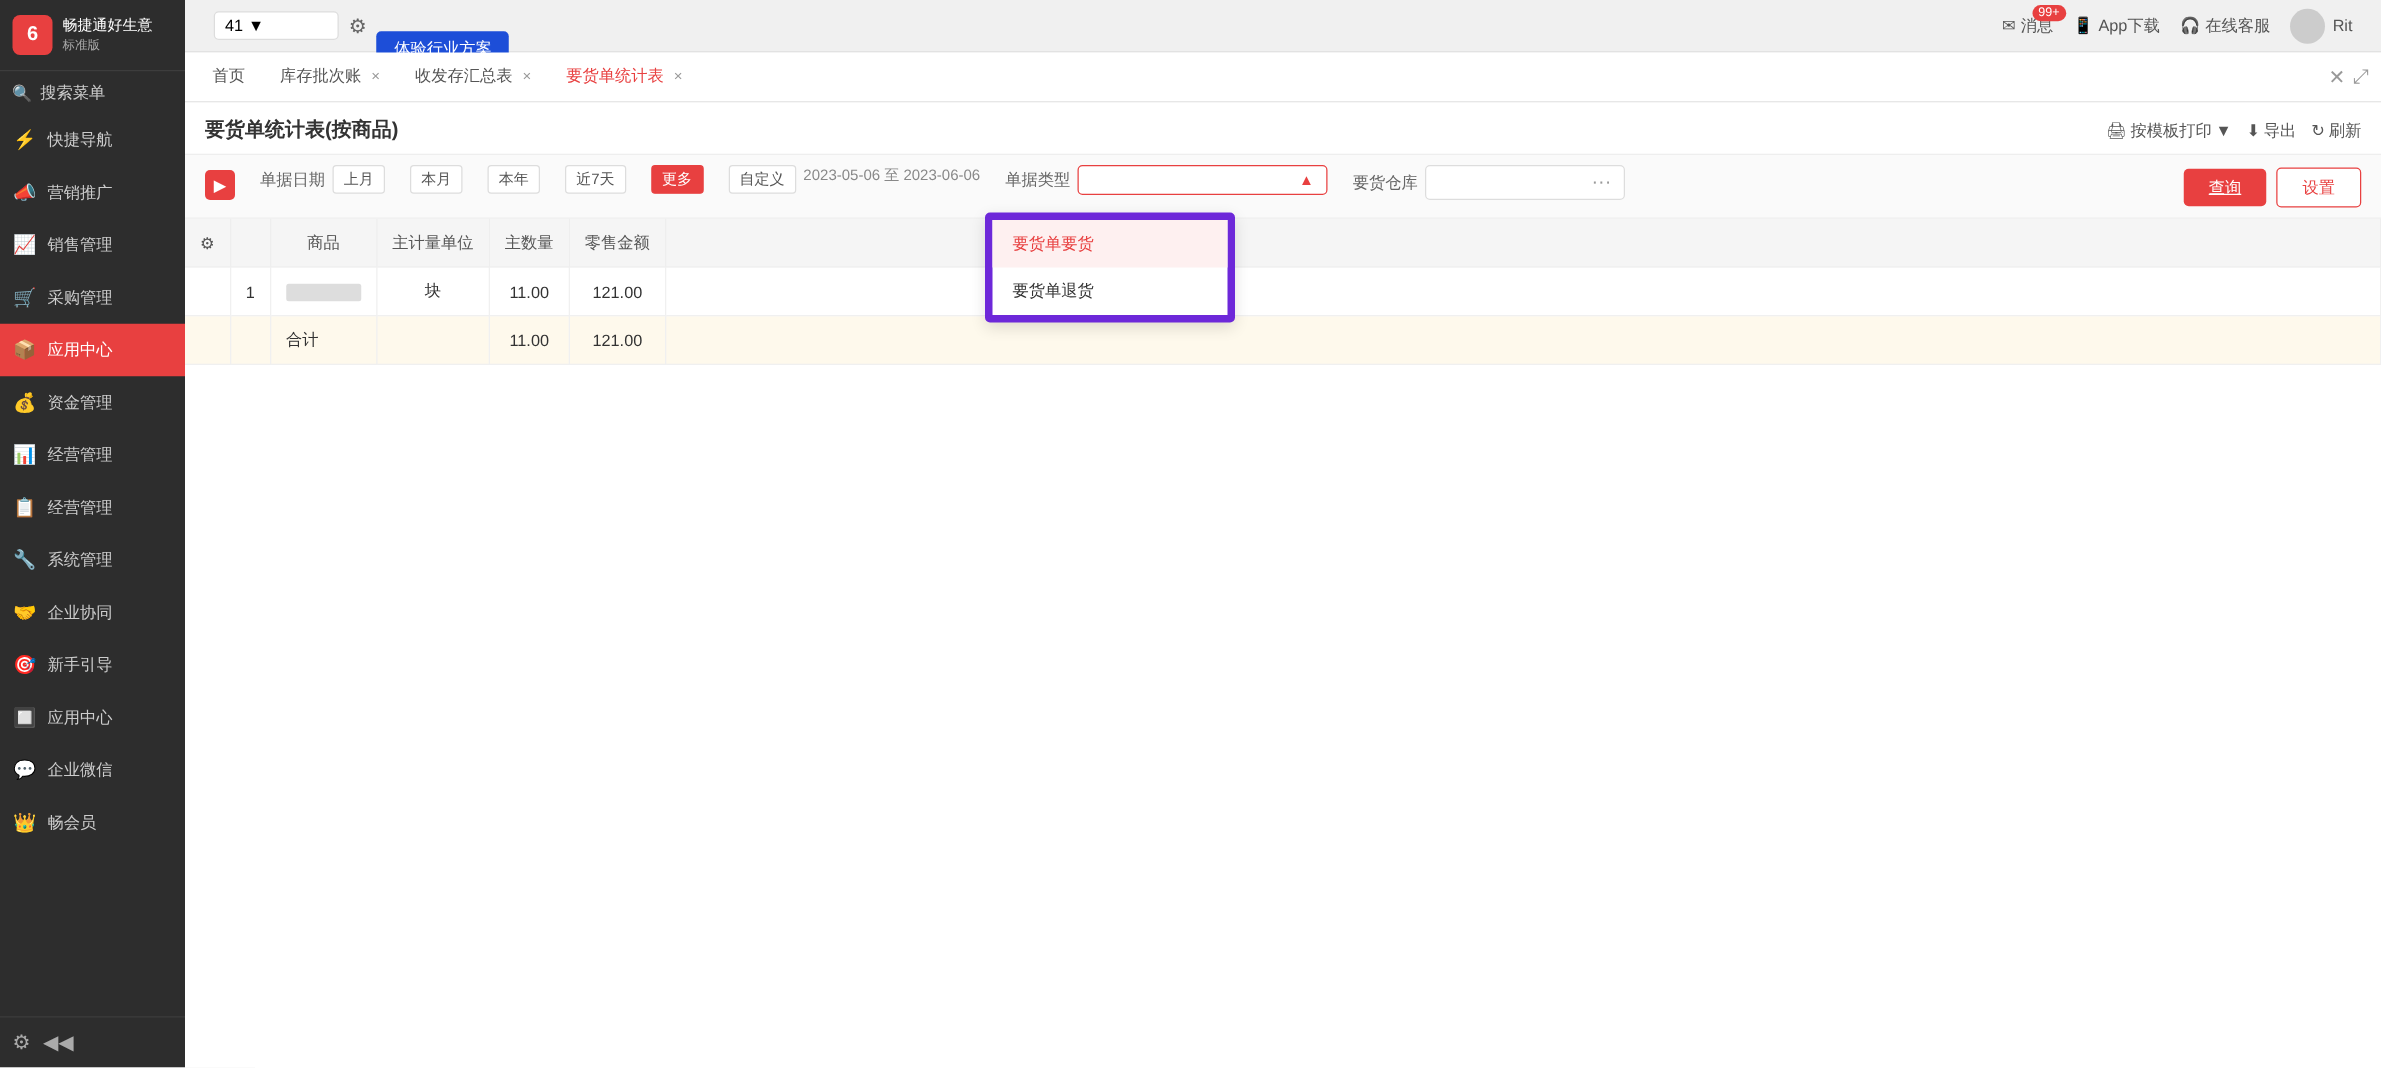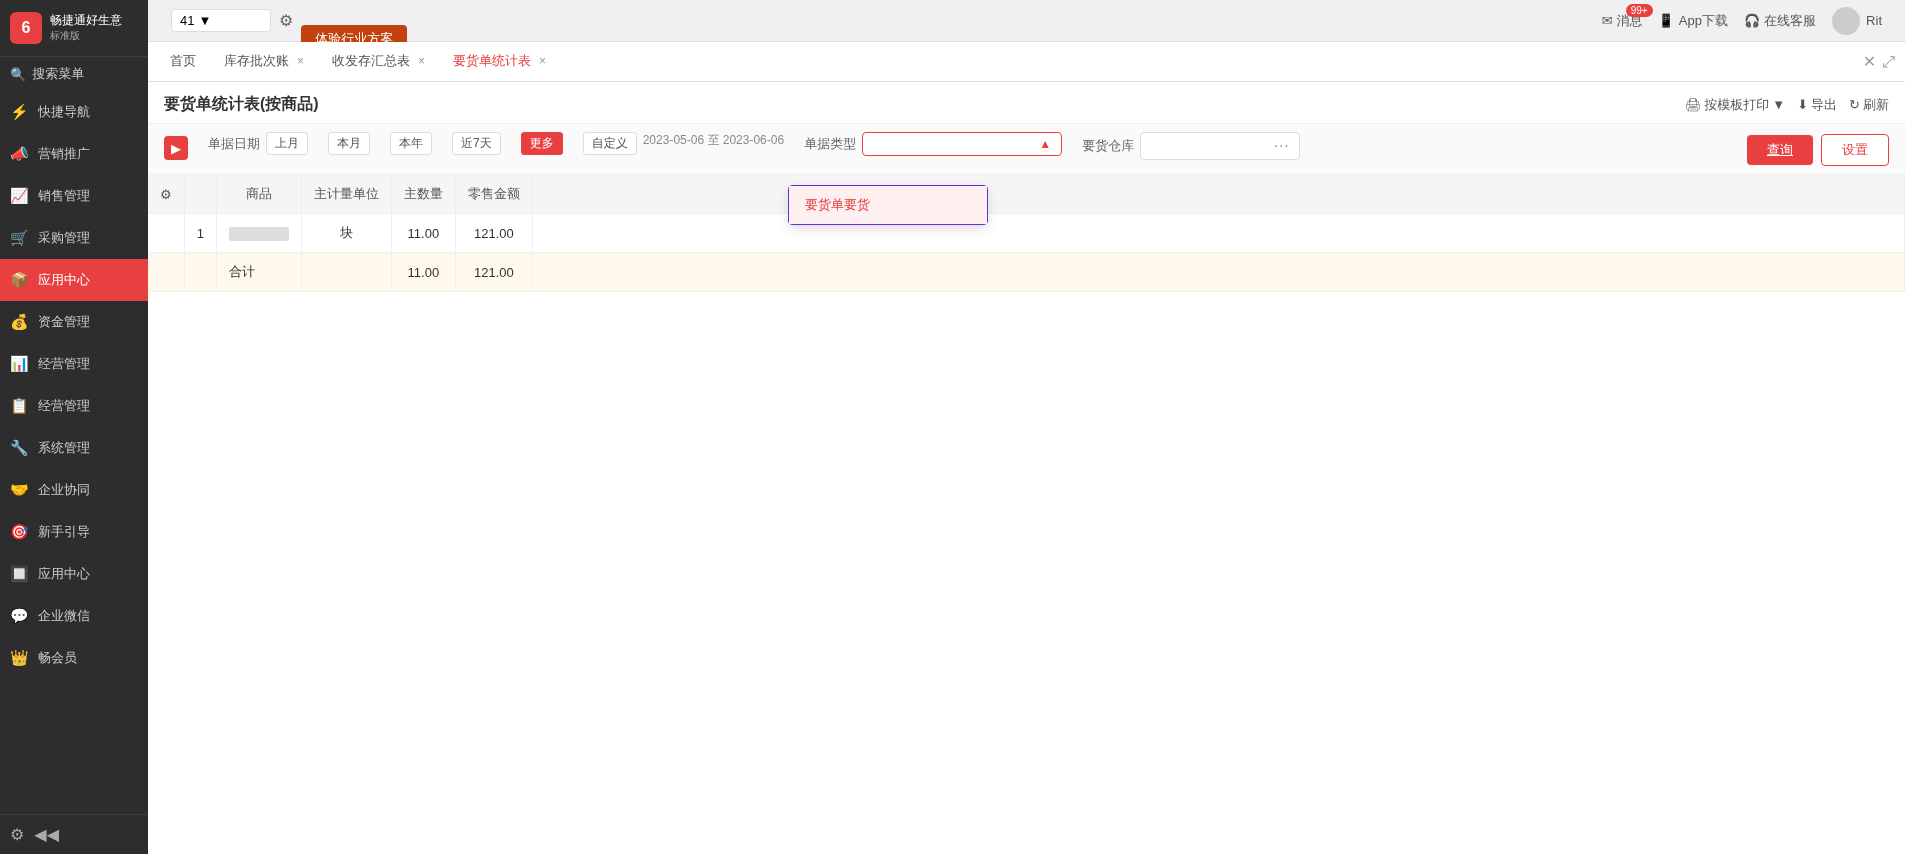--- a/index.html
+++ b/index.html
@@ -103,21 +103,21 @@
       background: white;
       border: 1px solid #ddd;
       border-radius: 4px;
       padding: 3px 8px;
       gap: 4px;
       cursor: pointer;
       font-size: 13px;
       min-width: 100px;
     }
     .topbar-industry-btn {
-      background: #c2410c;
+      background: #1d4ed8;
       color: white;
       border: none;
       border-radius: 4px;
       padding: 5px 14px;
       cursor: pointer;
       font-size: 13px;
       margin-top: 37px;
     }
     .topbar-right {
       display: flex;
@@ -329,25 +329,25 @@
       color: #e84040;
       border-radius: 4px;
       padding: 6px 20px;
       cursor: pointer;
       font-size: 13px;
     }
 
     
     .dropdown-overlay {
       position: absolute;
-      top: 103px;
+      top: 88px;
       left: 640px;
       z-index: 100;
       background: white;
-      border: 1px solid #6d28d9;
+      border: 6px solid #6d28d9;
       border-radius: 4px;
       box-shadow: 0 4px 12px rgba(0,0,0,0.12);
       min-width: 200px;
     }
     .dropdown-item {
       padding: 10px 16px;
       cursor: pointer;
       font-size: 13px;
       color: #333;
     }
@@ -600,20 +600,21 @@
       </div>
 
       <div class="filter-buttons">
         <button class="btn-query">查询</button>
         <button class="btn-setting">设置</button>
       </div>
     </div>
 
     <div class="dropdown-overlay">
       <div class="dropdown-item selected">要货单要货</div>
+      <div class="dropdown-item">要货单退货</div>
     </div>
 
     <div class="table-area">
       <table>
         <thead>
           <tr>
             <th>
               <span>⚙</span>
             </th>
             <th style="width:50px;"></th>

